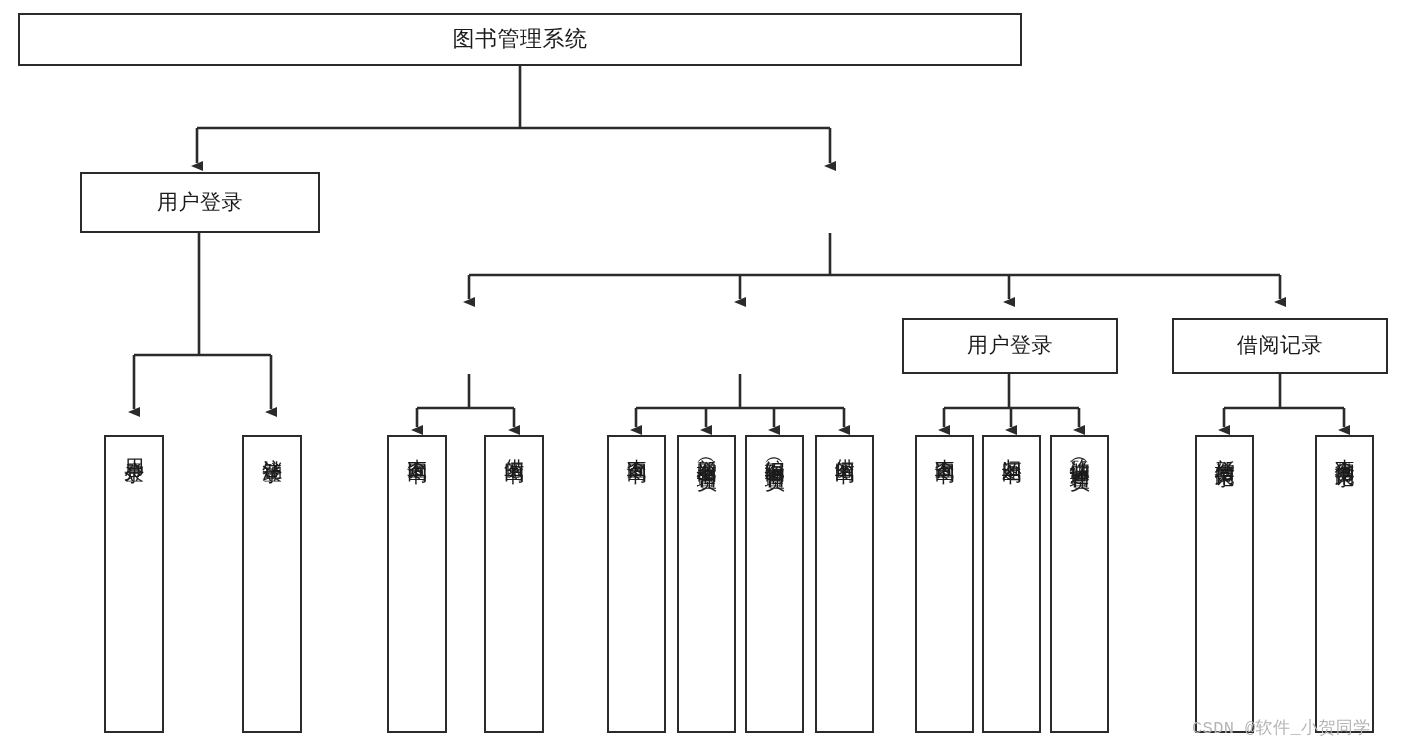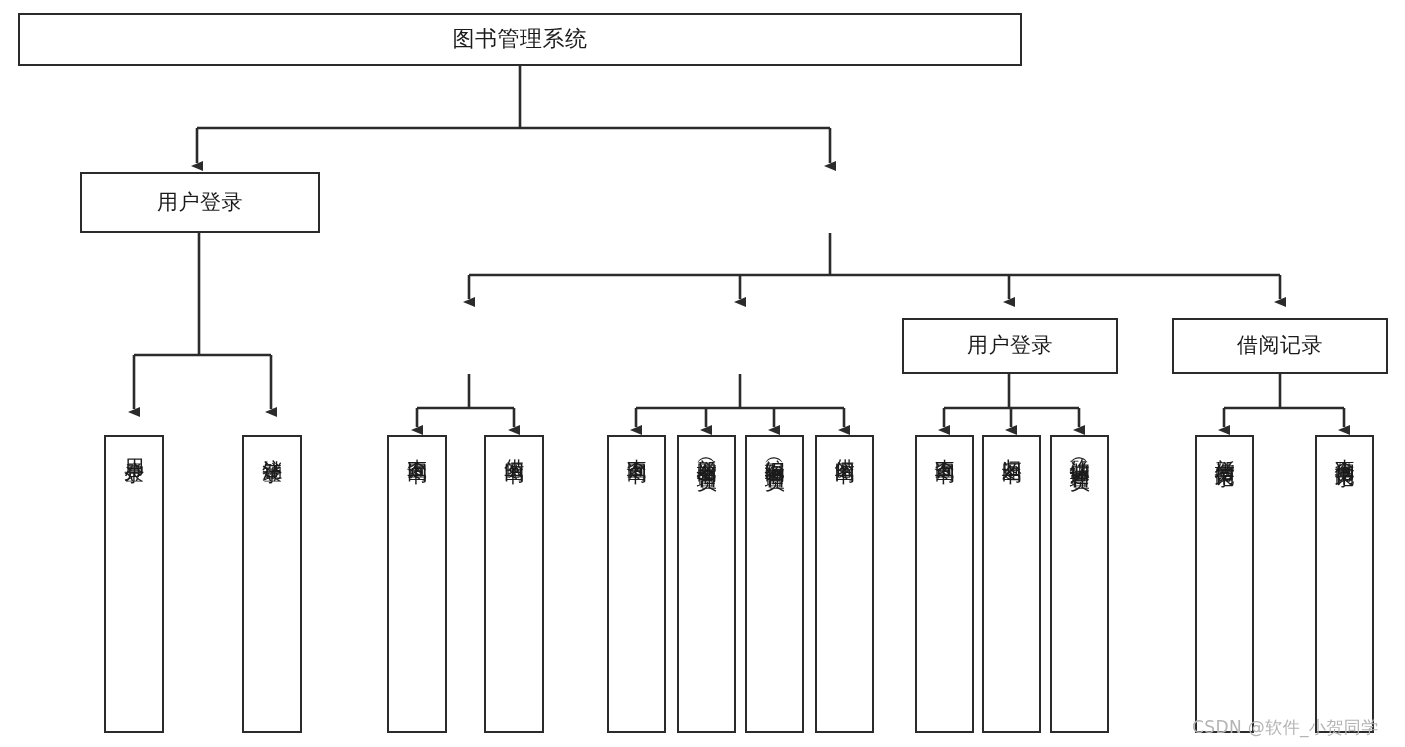--- a/index.html
+++ b/index.html
@@ -176,15 +176,15 @@
     <span class="vtext">确认归还（管理员）</span>
   </div>
 
   <div class="node v" style="left:1195px; top:435px; width:59px; height:298px;">
     <span class="vtext">新增借阅记录</span>
   </div>
   <div class="node v" style="left:1315px; top:435px; width:59px; height:298px;">
     <span class="vtext">查询借阅记录</span>
   </div>
 
-  <div class="watermark" style="left:1192px; top:716px;">CSDN @软件_小贺同学</div>
+  <div class="watermark" style="left:1192px; top:716px;font-family:Liberation Mono, monospace;">CSDN @软件_小贺同学</div>
 
 </div>
 
 </body></html>

